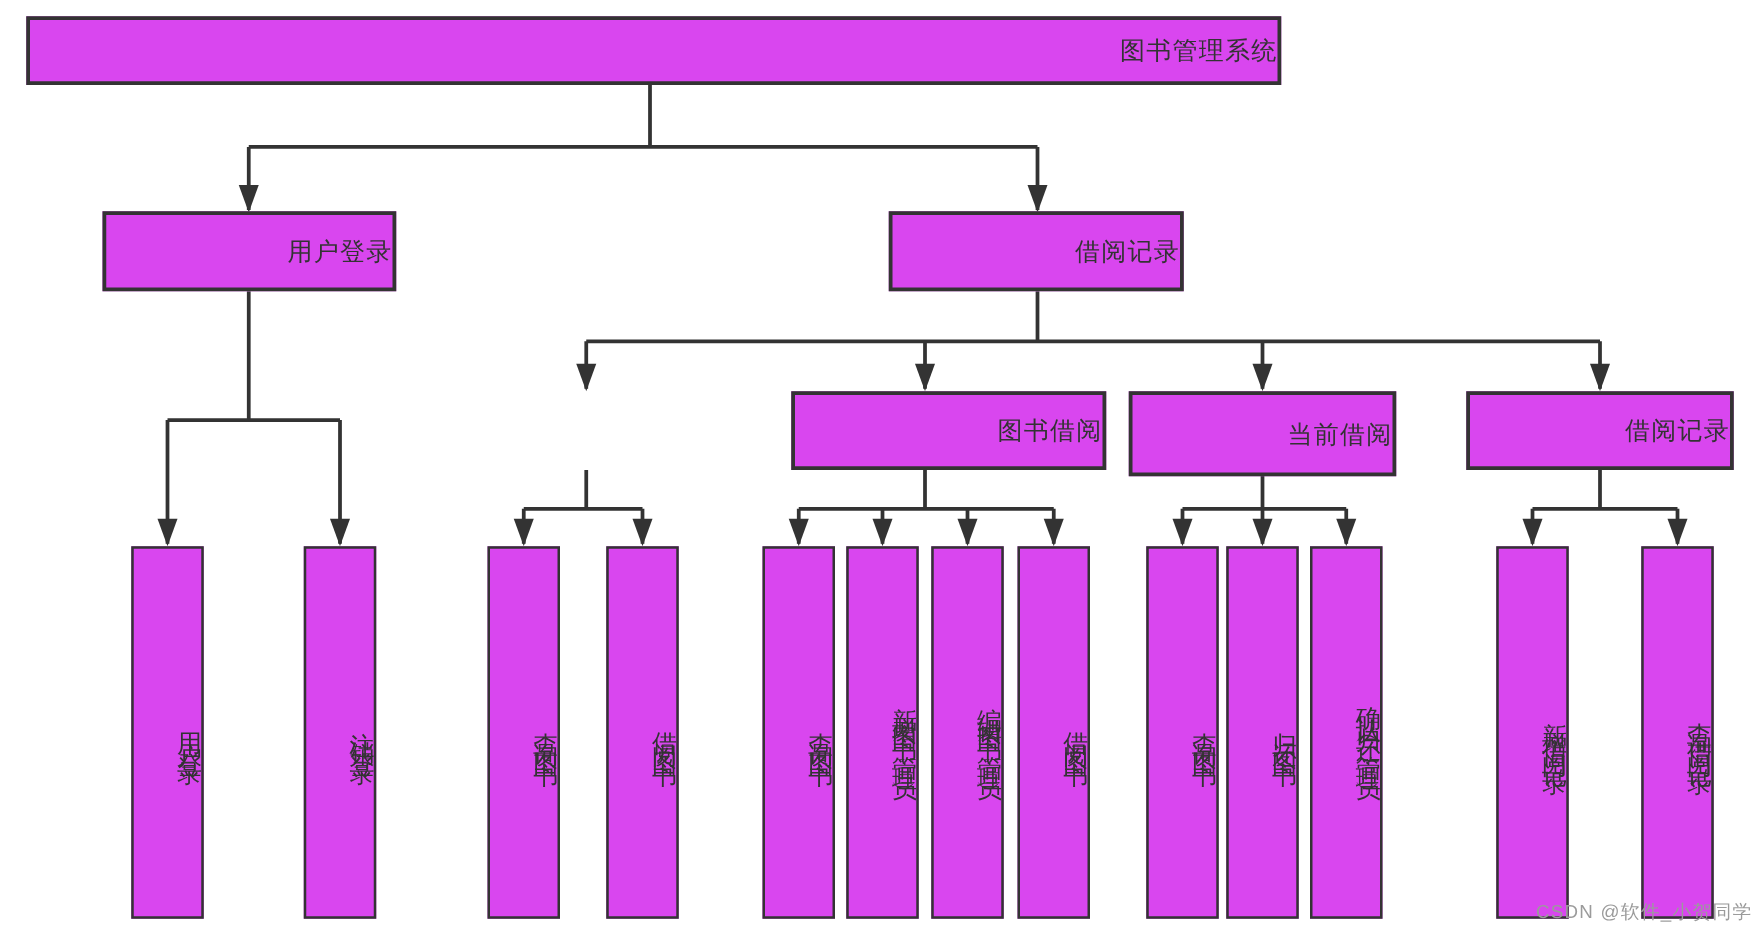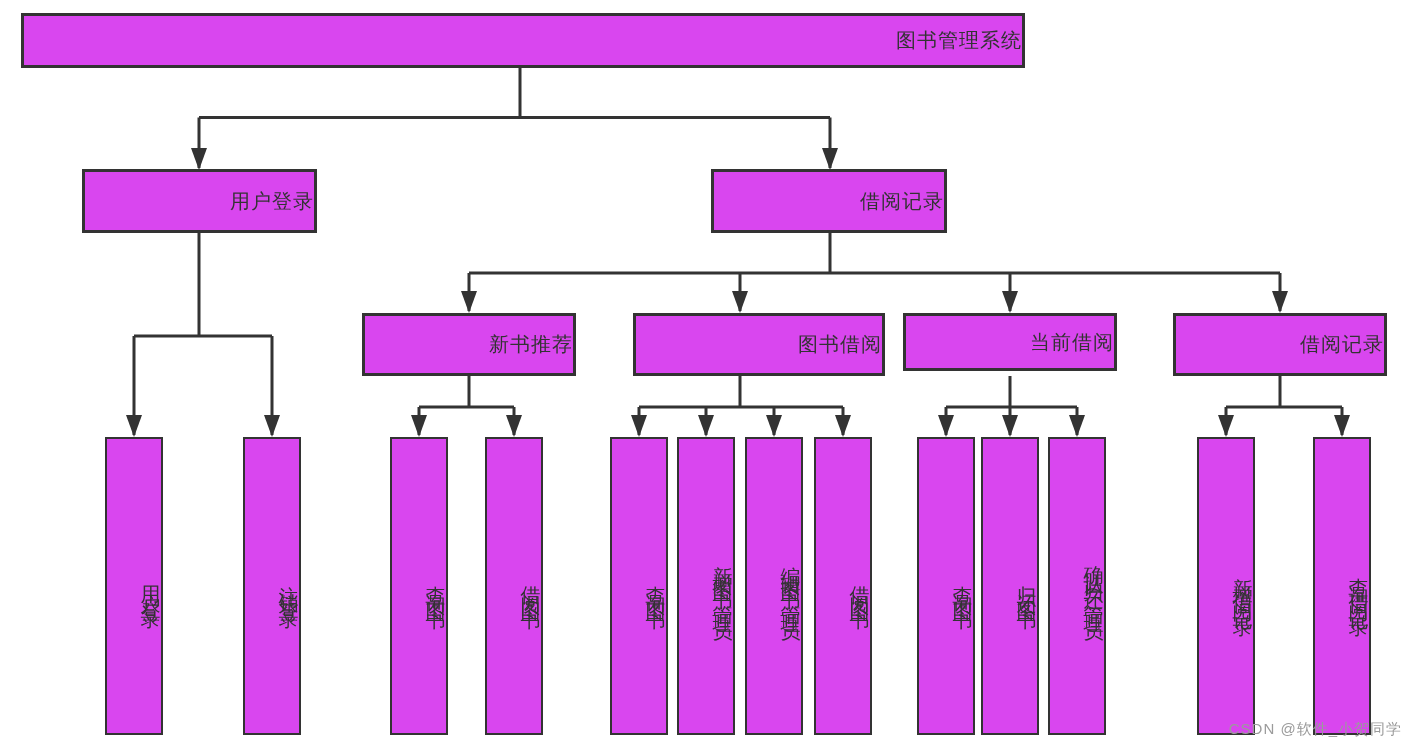--- a/index.html
+++ b/index.html
@@ -116,27 +116,24 @@
     <span class="hlabel">图书管理系统</span>
   </div>
 
   <div class="node" style="left:82px; top:169px; width:235px; height:64px;">
     <span class="hlabel">用户登录</span>
   </div>
   <div class="node" style="left:711px; top:169px; width:236px; height:64px;">
     <span class="hlabel">借阅记录</span>
   </div>
 
-  <div class="node" style="left:362px; top:313px; width:214px; height:63px;">
-    <span class="hlabel">新书推荐</span>
-  </div>
   <div class="node" style="left:633px; top:313px; width:252px; height:63px;">
     <span class="hlabel">图书借阅</span>
   </div>
-  <div class="node" style="left:903px; top:313px; width:214px; height:58px;">
+  <div class="node" style="left:903px; top:313px; width:214px; height:68px;">
     <span class="hlabel">当前借阅</span>
   </div>
   <div class="node" style="left:1173px; top:313px; width:214px; height:63px;">
     <span class="hlabel">借阅记录</span>
   </div>
 
   <div class="node tall" style="left:105px; top:437px; width:58px; height:298px;">
     <span class="vtext">用户登录</span>
   </div>
   <div class="node tall" style="left:243px; top:437px; width:58px; height:298px;">

